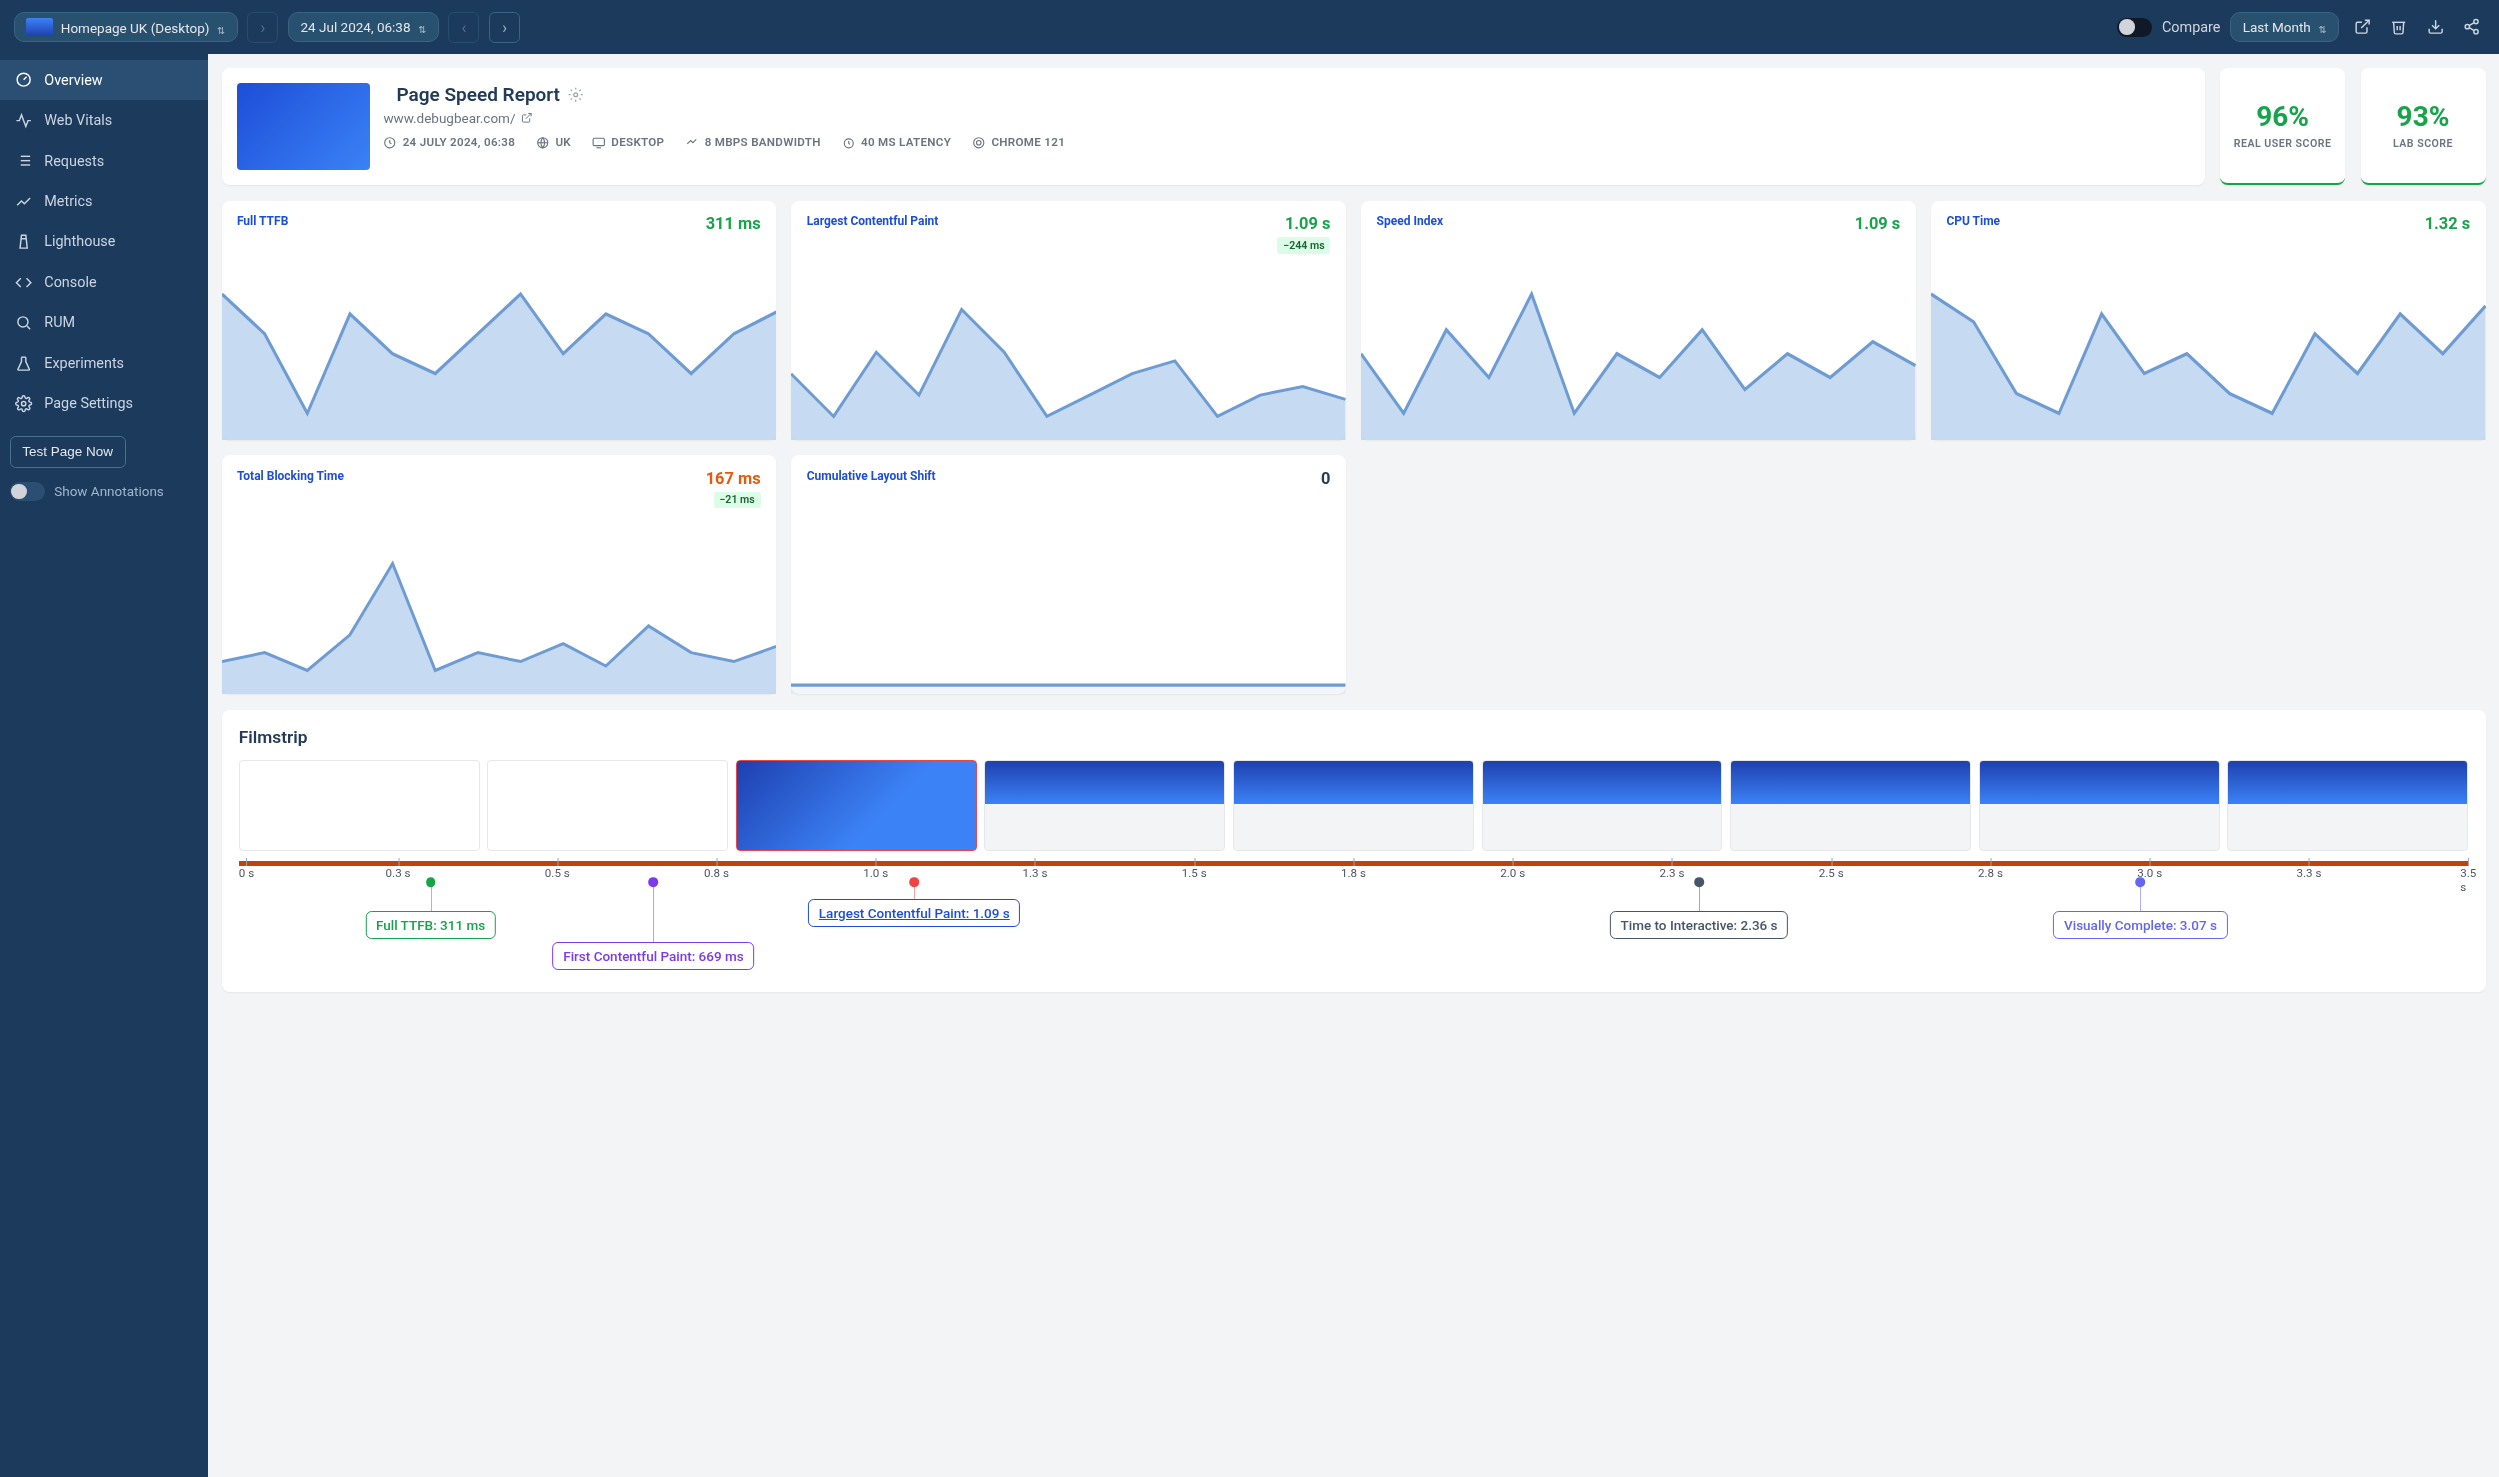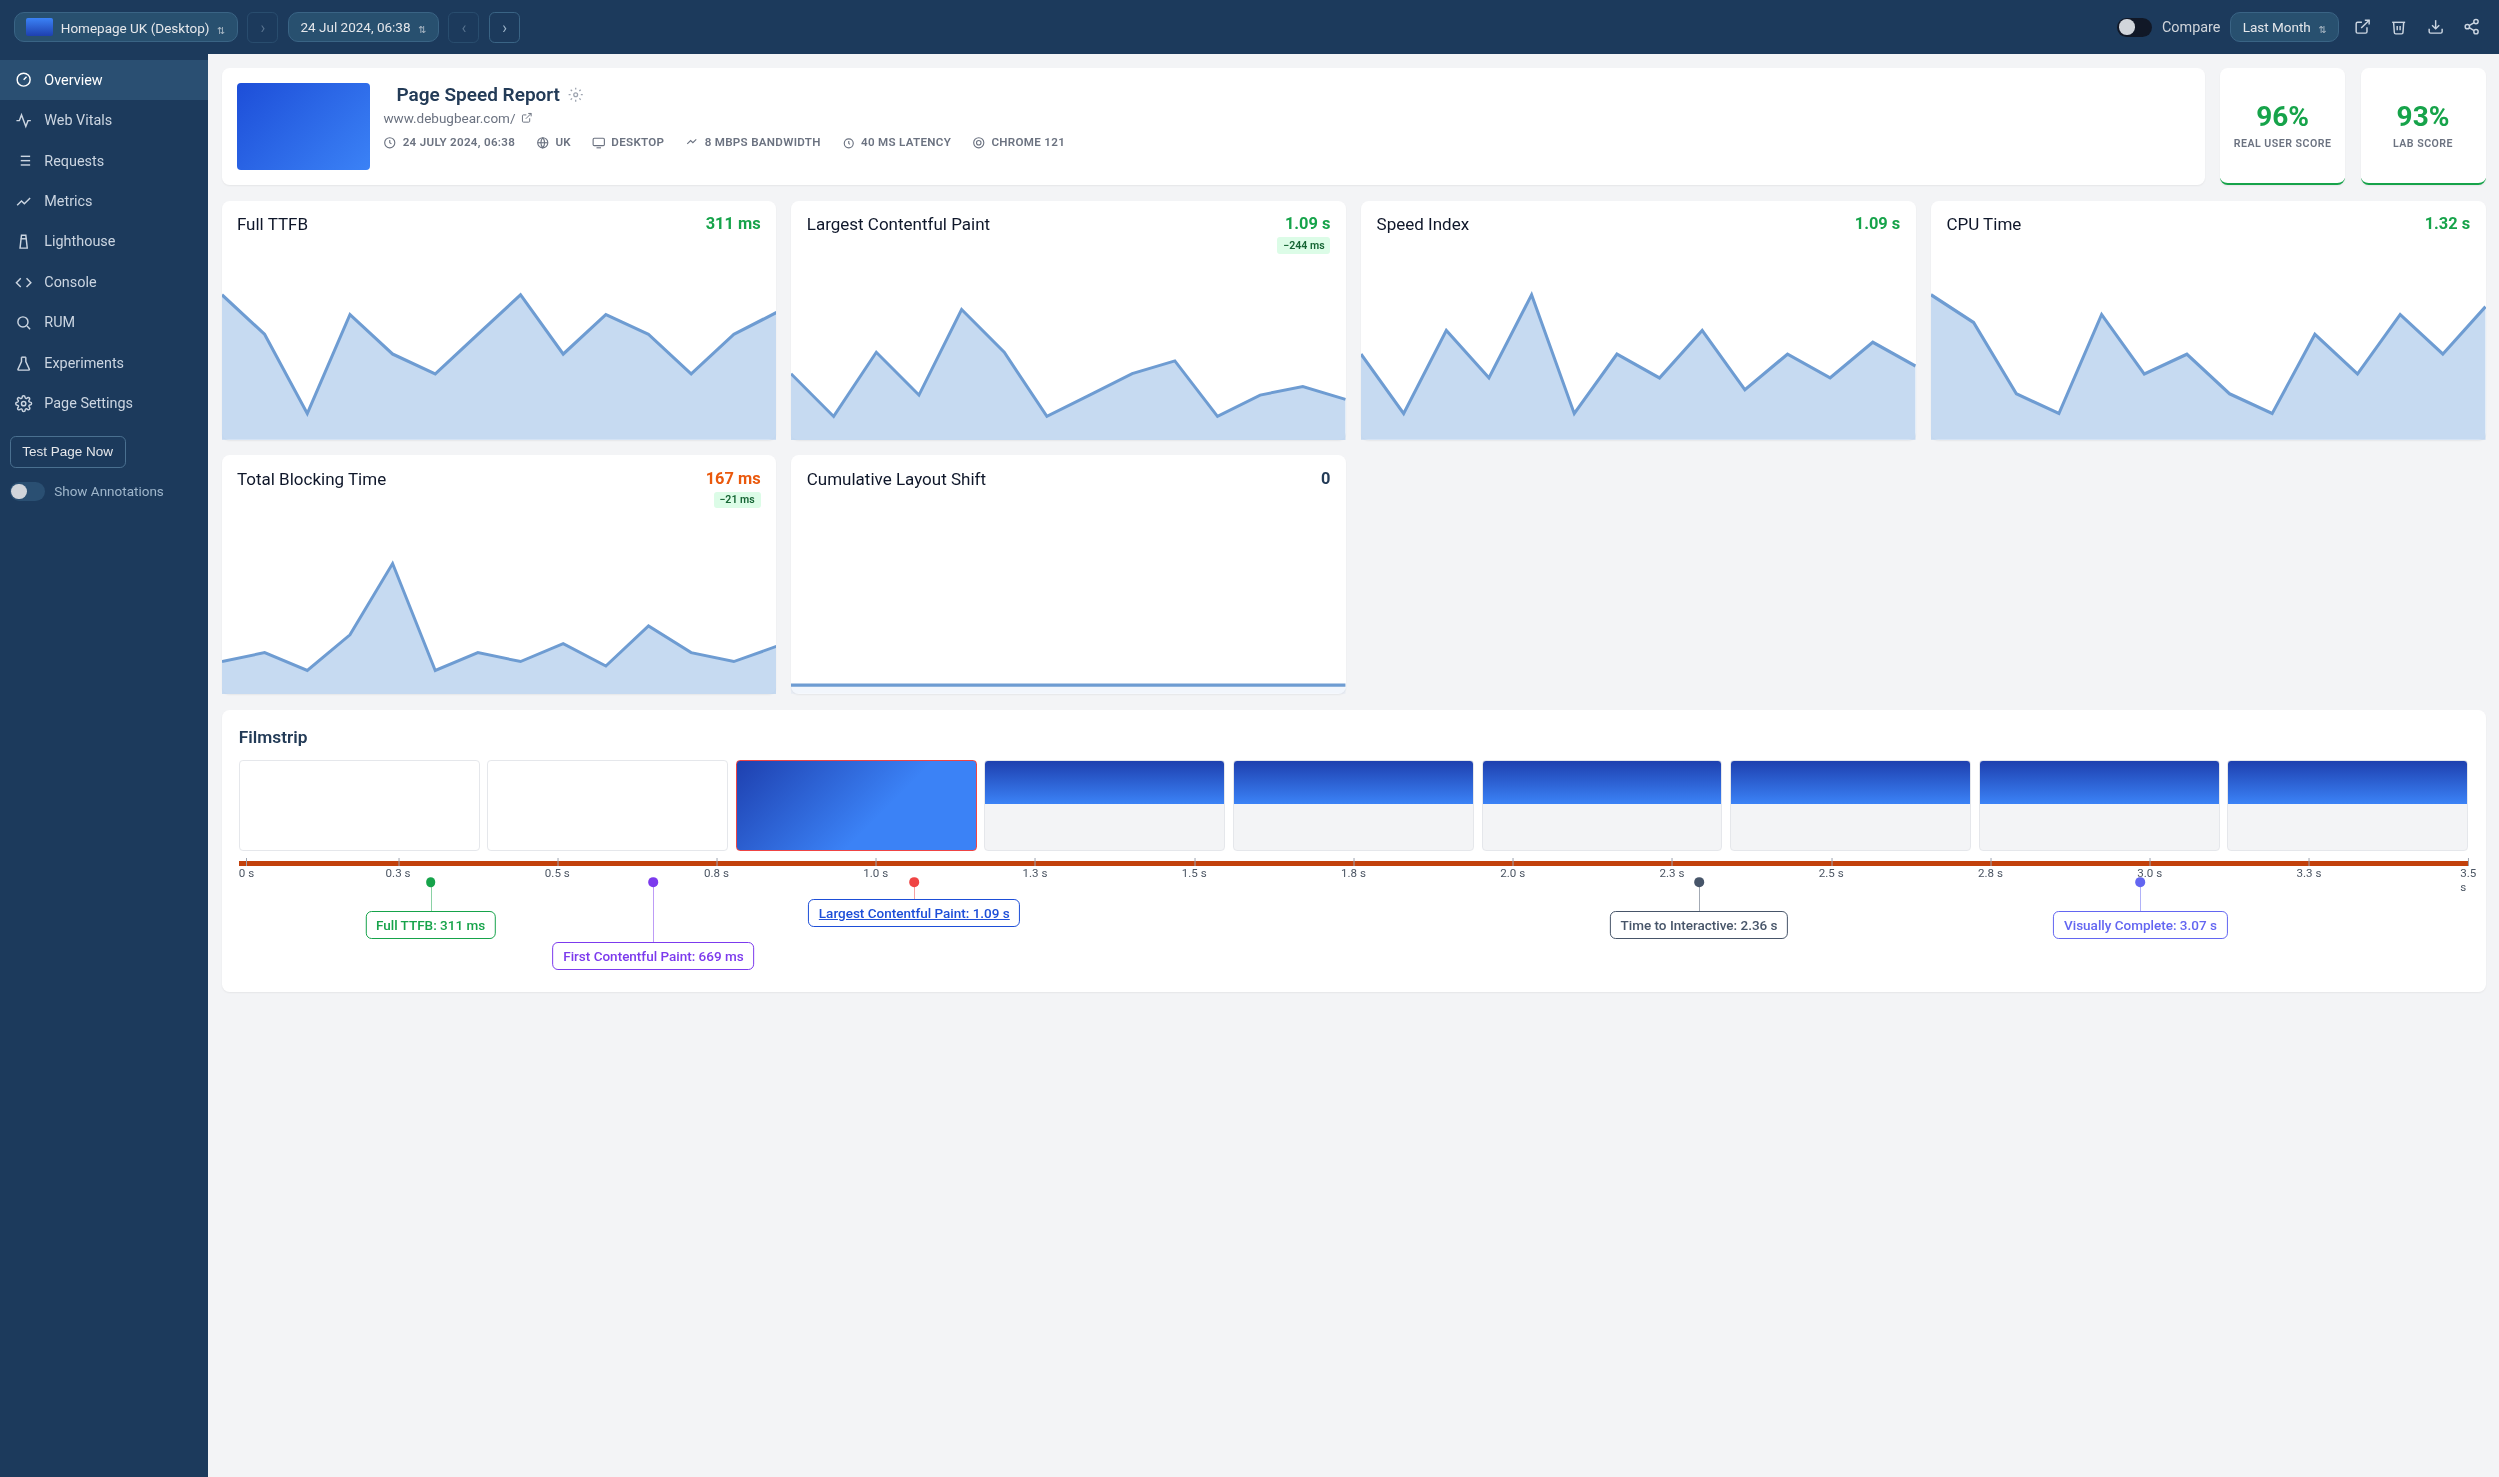--- a/index.html
+++ b/index.html
@@ -35,21 +35,21 @@
 .meta-item { display:flex; align-items:center; gap:5.8px; }
 .meta-item svg { width:13.5px; height:13.5px; }
 .score-box { width:125px; text-align:center; display:flex; flex-direction:column; justify-content:center; border-bottom:2.9px solid #16a34a; }
 .score-box .val { font-size:28px; font-weight:700; color:#16a34a; }
 .score-box .lbl { font-size:10.6px; font-weight:600; color:#6b7280; letter-spacing:0.5px; margin-top:3.9px; }
 .header-row { display:flex; gap:15.4px; margin-bottom:15.4px; }
 .header-row .card.main-header { flex:1; }
 .grid { display:grid; grid-template-columns:repeat(4,1fr); gap:15.4px; margin-bottom:15.4px; }
 .metric { padding:13.5px 15.4px 0; min-height:154px; display:flex; flex-direction:column; }
 .metric-head { display:flex; align-items:flex-start; justify-content:space-between; }
-.metric-name { font-size:17px; font-weight:400; color:#0f172a; }
+.metric-name { font-size:12px; font-weight:700; color:#1d4ed8; }
 .metric-val { font-size:16.4px; font-weight:700; text-align:right; }
 .green { color:#16a34a; }
 .orange { color:#ea580c; }
 .dark { color:#233b57; }
 .delta { display:inline-block; background:#dcfce7; color:#166534; font-size:10.6px; font-weight:600; padding:1.9px 5.8px; border-radius:2.9px; margin-top:3.9px; }
 .spark { flex:1; margin:7.7px -15.4px 0; position:relative; }
 .spark svg { width:100%; height:100%; display:block; }
 .filmstrip-card { padding:17.3px 17.3px 23px; }
 .filmstrip-card h2 { font-size:17.3px; font-weight:600; color:#233b57; margin-bottom:13.5px; }
 .frames { display:flex; gap:7.7px; margin-bottom:7.7px; }

